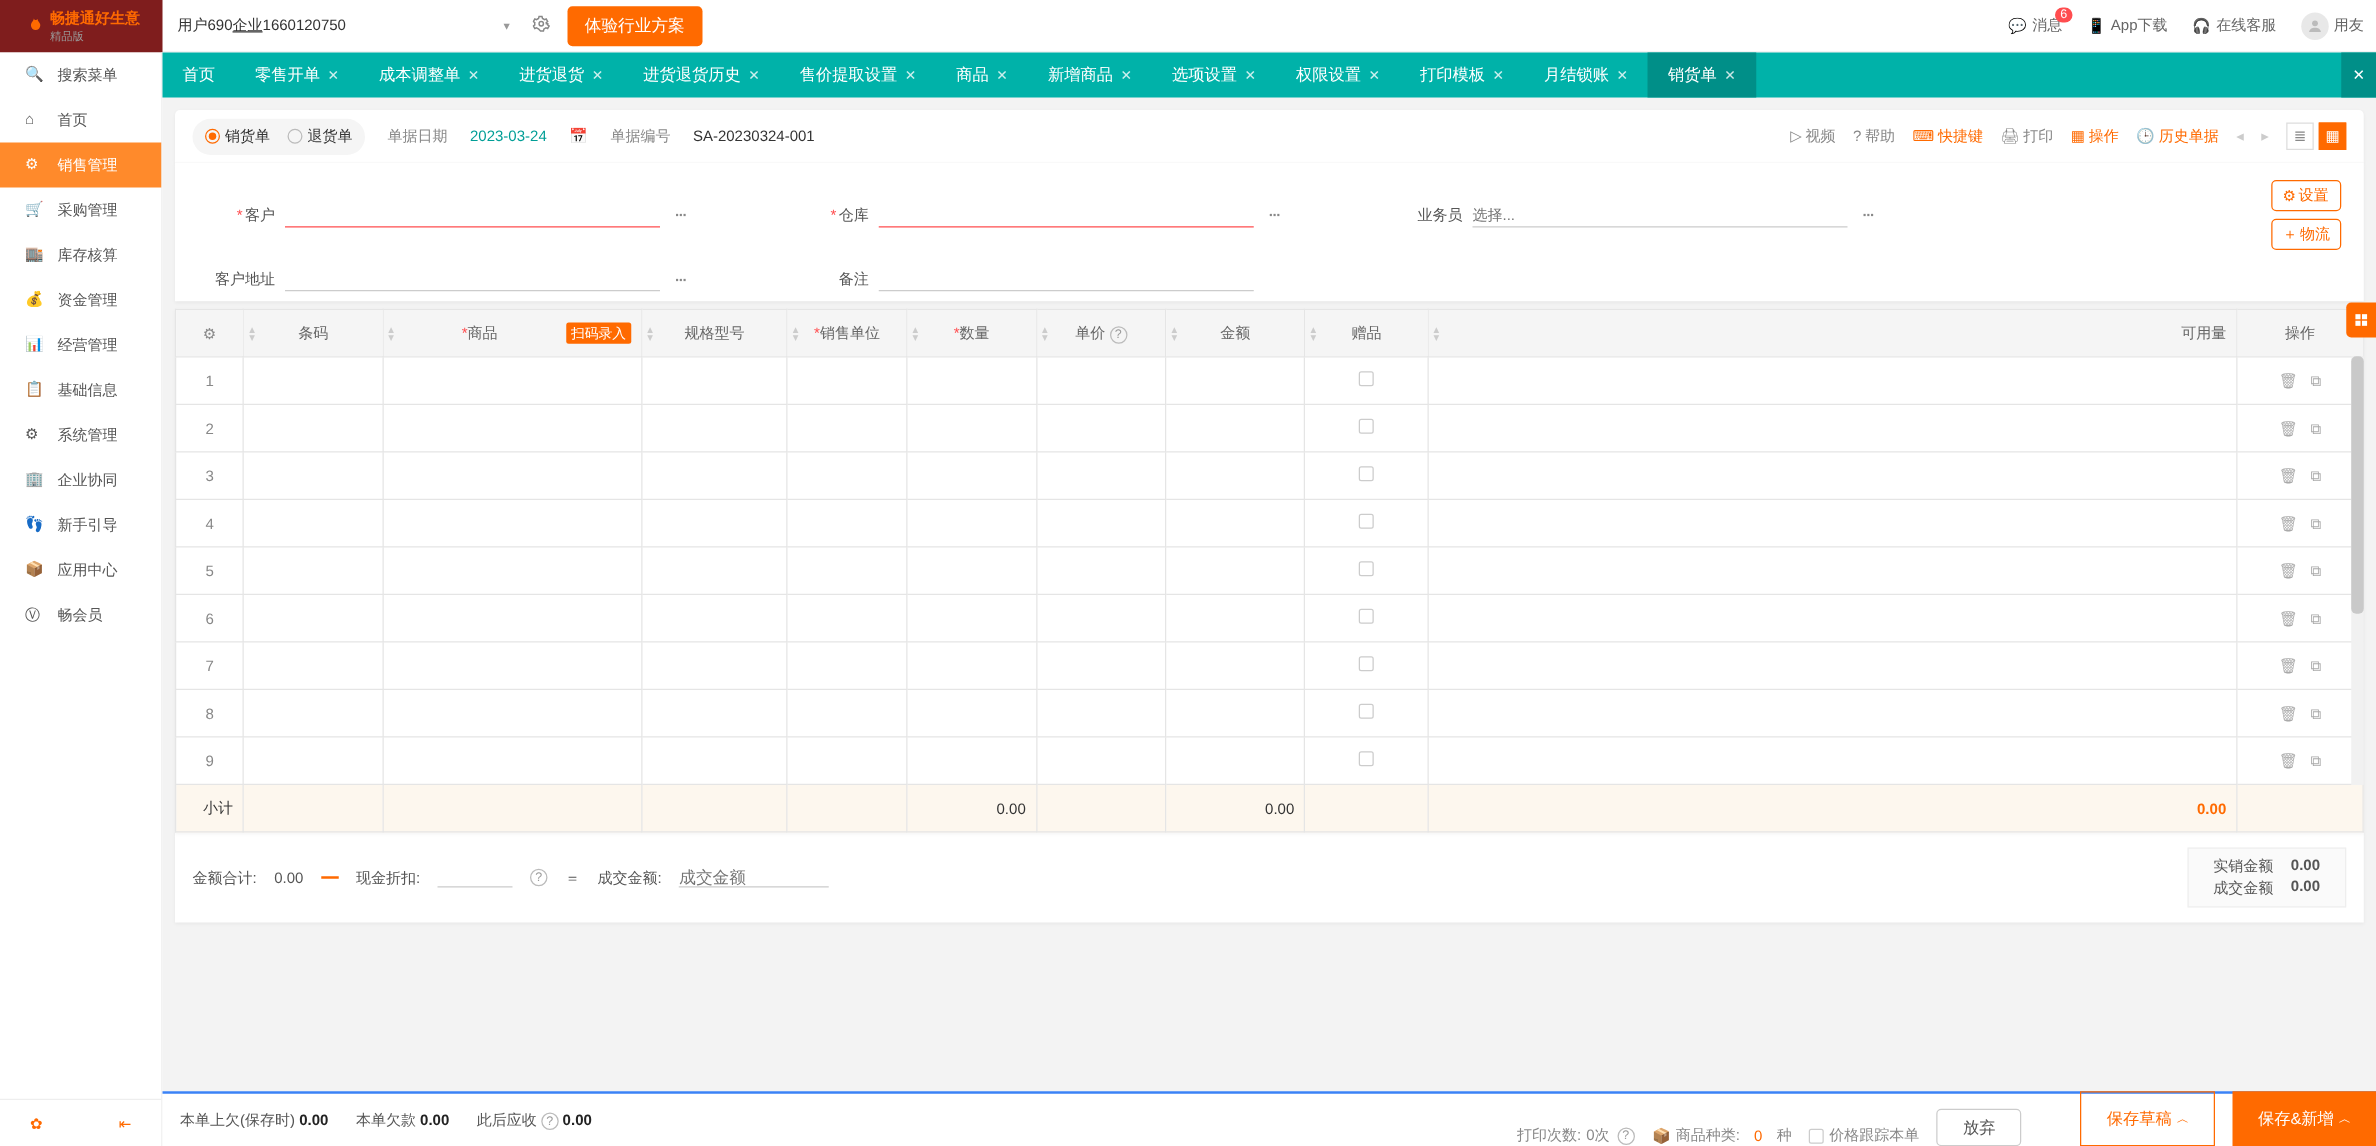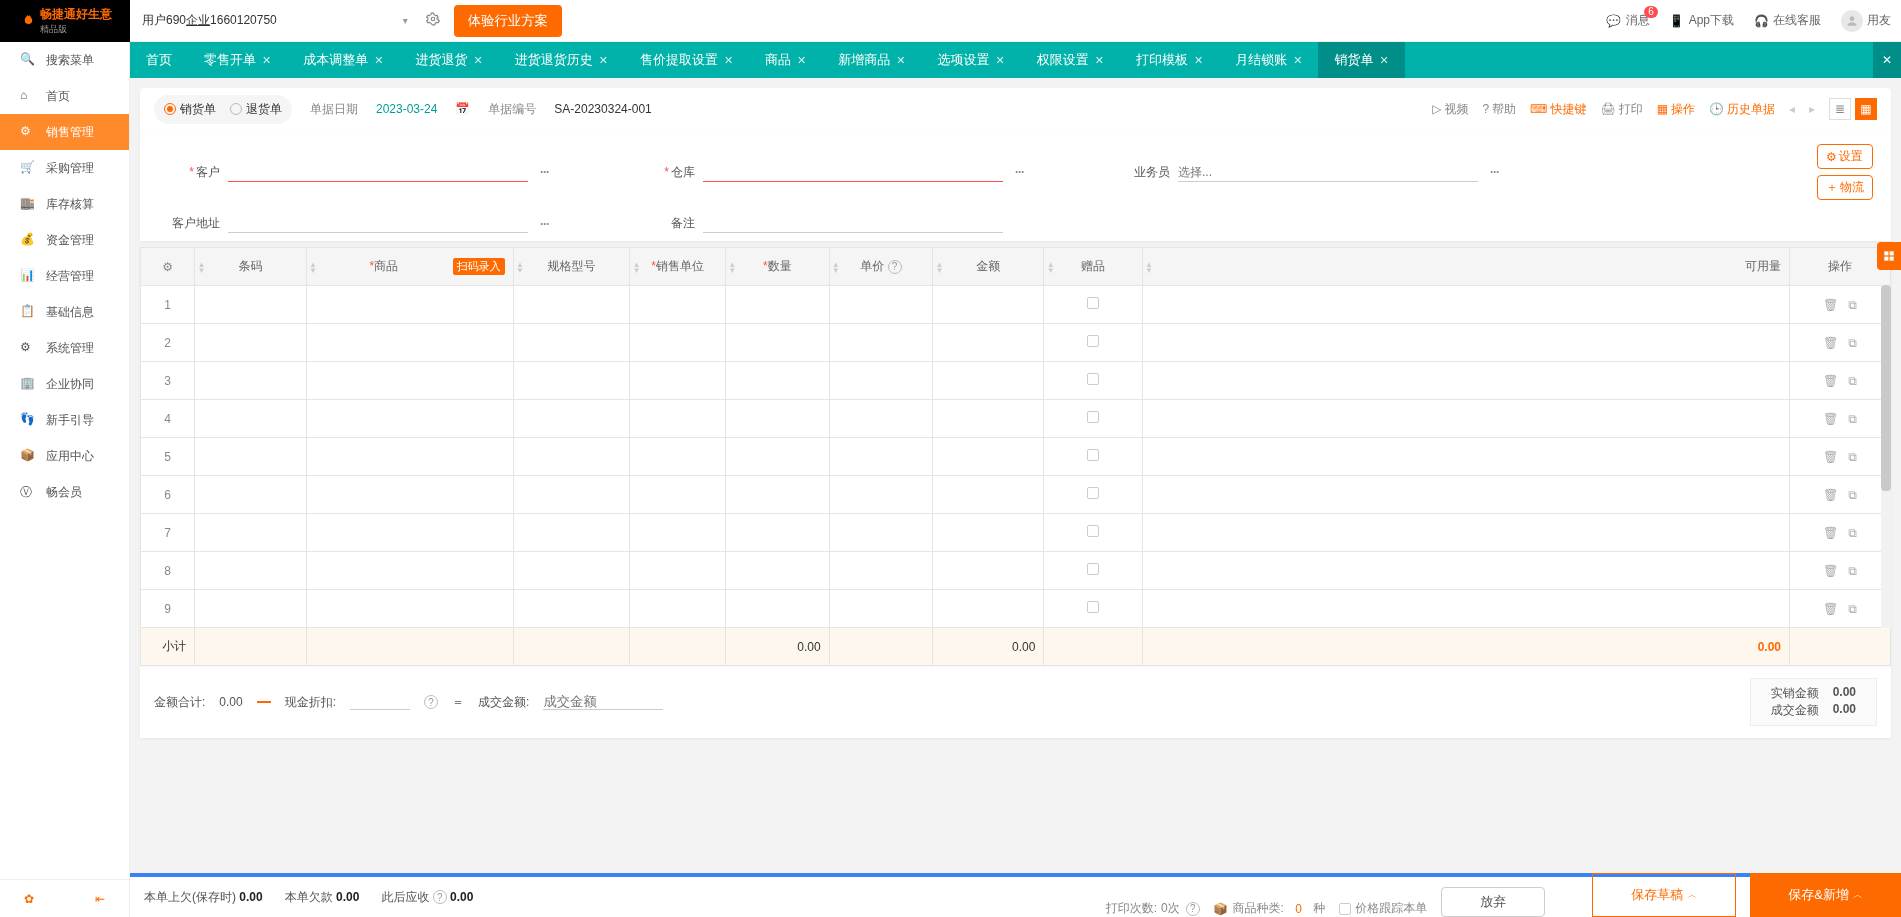--- a/index.html
+++ b/index.html
@@ -1,20 +1,20 @@
 <!DOCTYPE html>
 <html><head>
 <meta charset="utf-8">
 <style>
   * { box-sizing: border-box; margin: 0; padding: 0; }
   body { font-family: "Microsoft YaHei", Arial, sans-serif; font-size: 12px; color: #333; background: #fff; overflow: hidden; }
   
   
   .topbar { height: 42px; display: flex; align-items: center; border-bottom: 1px solid #eee; padding: 0 10px 0 0; }
-  .brand { width: 130px; height: 42px; display: flex; align-items: center; justify-content: center; background: #000000; color: #ff6a00; font-weight: bold; gap: 4px; }
+  .brand { width: 130px; height: 42px; display: flex; align-items: center; justify-content: center; background: #7f1d1d; color: #ff6a00; font-weight: bold; gap: 4px; }
   .brand-sub { font-size: 9px; color: #999; font-weight: normal; display: block; }
   .brand svg { width: 18px; height: 18px; }
   .tenant { margin-left: 12px; display: flex; align-items: center; gap: 6px; color: #333; }
   .tenant-text { border-bottom: 1px dotted transparent; }
   .tenant-text u { text-decoration: underline; }
   .caret { color: #999; font-size: 10px; margin-left: 120px; cursor: pointer; }
   .gear { color: #888; margin-left: 12px; cursor: pointer; }
   .orange-btn { background: #ff6a00; color: #fff; border: none; border-radius: 4px; padding: 7px 14px; margin-left: 14px; cursor: pointer; }
   .topbar-right { margin-left: auto; display: flex; align-items: center; gap: 20px; color: #666; }
   .tb-item { display: flex; align-items: center; gap: 4px; cursor: pointer; position: relative; }
@@ -104,26 +104,26 @@
   .totals { background: #fff; margin: 0 10px; padding: 12px 14px; display: flex; align-items: center; gap: 14px; color: #555; box-shadow: 0 1px 3px rgba(0,0,0,.05); }
   .help-ico { width: 14px; height: 14px; border: 1px solid #bbb; border-radius: 50%; display: inline-flex; align-items: center; justify-content: center; font-size: 10px; color: #999; }
   .dash { width: 14px; height: 2px; background: #ff6a00; display: inline-block; }
   .deal-inp { border: none; border-bottom: 1px solid #ccc; width: 120px; outline: none; }
   .total-box { margin-left: auto; background: #fafafa; border: 1px solid #eee; padding: 6px 20px; }
   .total-box .trow { display: flex; gap: 14px; justify-content: space-between; }
   .total-box .tval { font-weight: bold; }
   .onekey { display: flex; align-items: center; gap: 4px; margin-top: 4px; }
   
   
-  .footer { position: absolute; left: 0; right: 0; bottom: 0; height: 44px; background: #fff; border-top: 4px solid #3b82f6; display: flex; align-items: center; padding: 0 0 0 14px; gap: 20px; }
+  .footer { position: absolute; left: 0; right: 0; bottom: 0; height: 44px; background: #fff; border-top: 2px solid #3b82f6; display: flex; align-items: center; padding: 0 0 0 14px; gap: 20px; }
   .footer .f-left { display: flex; gap: 22px; color: #555; }
   .footer .f-right { margin-left: auto; display: flex; align-items: flex-end; height: 100%; gap: 14px; }
   .f-meta { color: #888; display: flex; align-items: center; gap: 4px; }
   .f-meta .help-ico { margin-left: 2px; }
-  .f-btn { height: 100%; padding: 0 38px; display: flex; align-items: center; cursor: pointer; font-size: 13px; }
+  .f-btn { height: 100%; padding: 0 20px; display: flex; align-items: center; cursor: pointer; font-size: 13px; }
   .f-btn.ghost { border: 1px solid #ccc; height: 30px; border-radius: 4px; color: #555; }
   .f-btn.draft { border: 1px solid #ff6a00; color: #ff6a00; height: 44px; margin-left: 33px; }
   .f-btn.primary { background: #ff6a00; color: #fff; height: 44px; }
   .caret-up { font-size: 10px; margin-left: 4px; }
   .num0 { color: #ff6a00; }
   b.black { color: #222; }
 </style>
 </head>
 <body>
 

